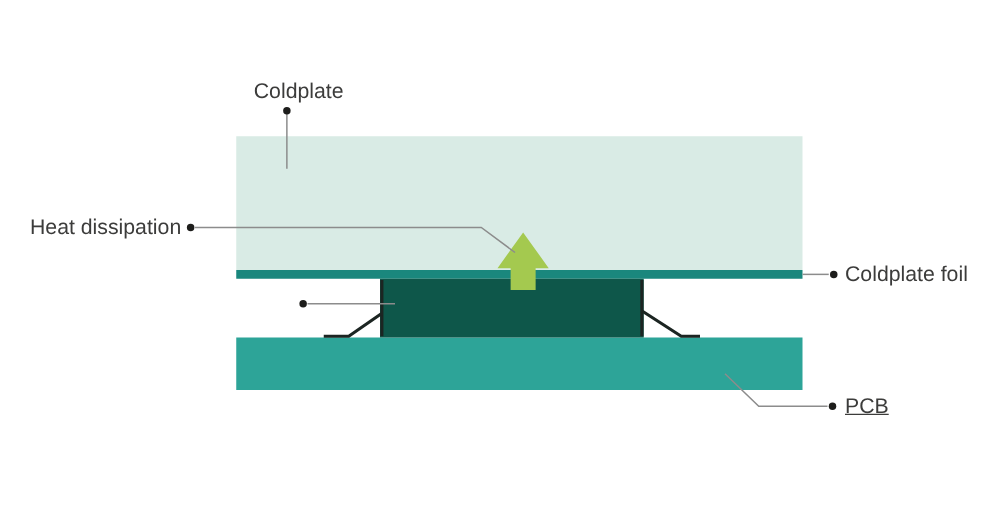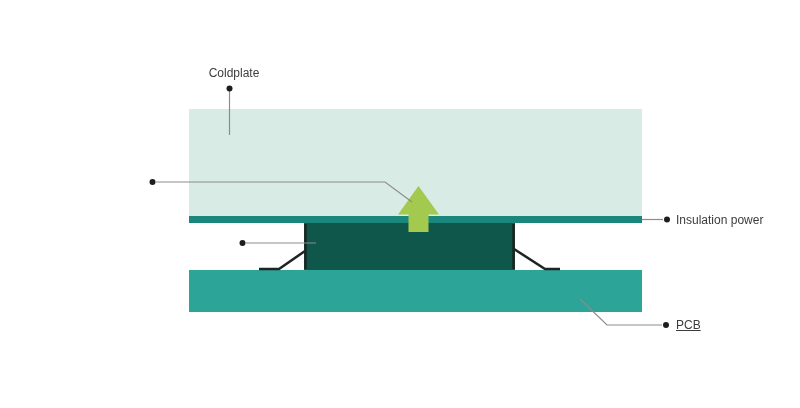--- a/index.html
+++ b/index.html
@@ -15,21 +15,21 @@
     font-family: "Liberation Sans", sans-serif;
     overflow: hidden;
   }
   .canvas svg {
     position: absolute;
     left: 0;
     top: 0;
   }
   .label {
     position: absolute;
-    font-size: 12px;
+    font-size: 17px;
     line-height: 16px;
     color: #3c3c3b;
     white-space: nowrap;
   }
   .label.center { text-align: center; }
   .label.right  { text-align: right; }
 </style>
 </head>
 <body>
 
@@ -57,19 +57,20 @@
 
     <circle cx="229.5" cy="88.5" r="3" fill="#1d1d1b"></circle>
     <circle cx="152.5" cy="182" r="3" fill="#1d1d1b"></circle>
     <circle cx="242.5" cy="243" r="3" fill="#1d1d1b"></circle>
     <circle cx="667" cy="219.5" r="3" fill="#1d1d1b"></circle>
     <circle cx="666" cy="325" r="3" fill="#1d1d1b"></circle>
   </svg>
 
   <div class="label center" style="left:203px; top:65px; width:62px;">Coldplate</div>
 
+  <div class="label right" style="left:24px; top:174px; width:116px;">Heat dissipation</div>
 
 
-  <div class="label" style="left:676px; top:212px;">Insulation power</div>
+  <div class="label" style="left:676px; top:212px;">Coldplate foil</div>
 
   <div class="label" style="left:676px; top:317px;text-decoration:underline;">PCB</div>
 
 </div>
 
 </body></html>

